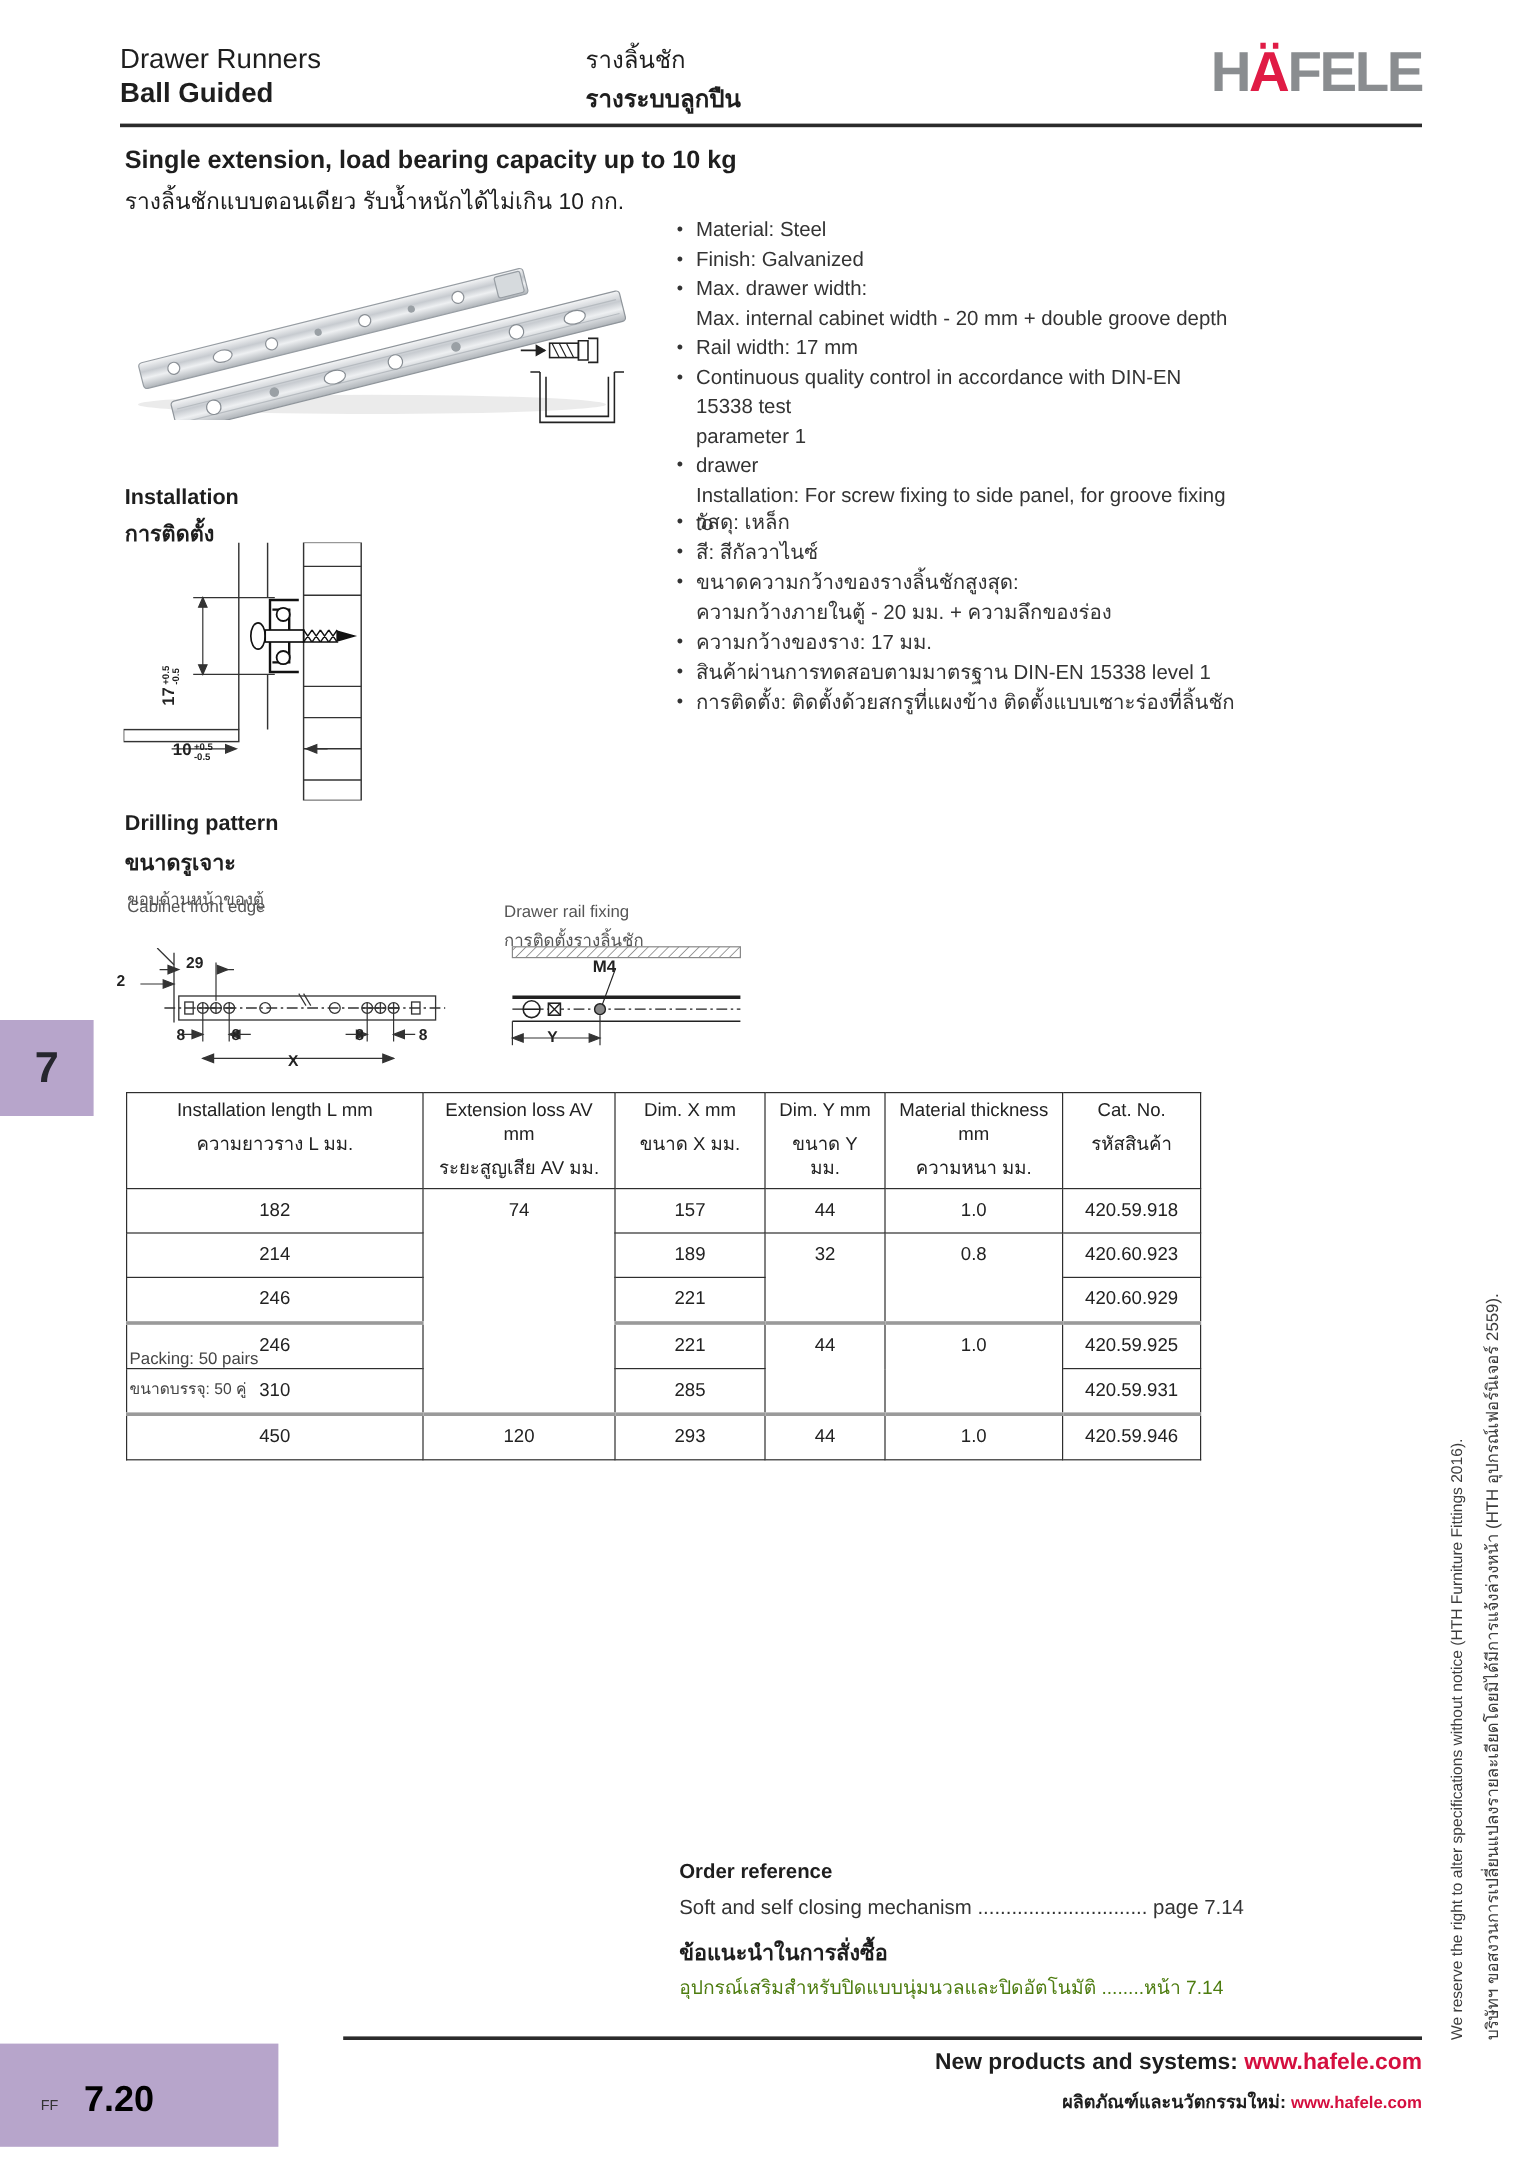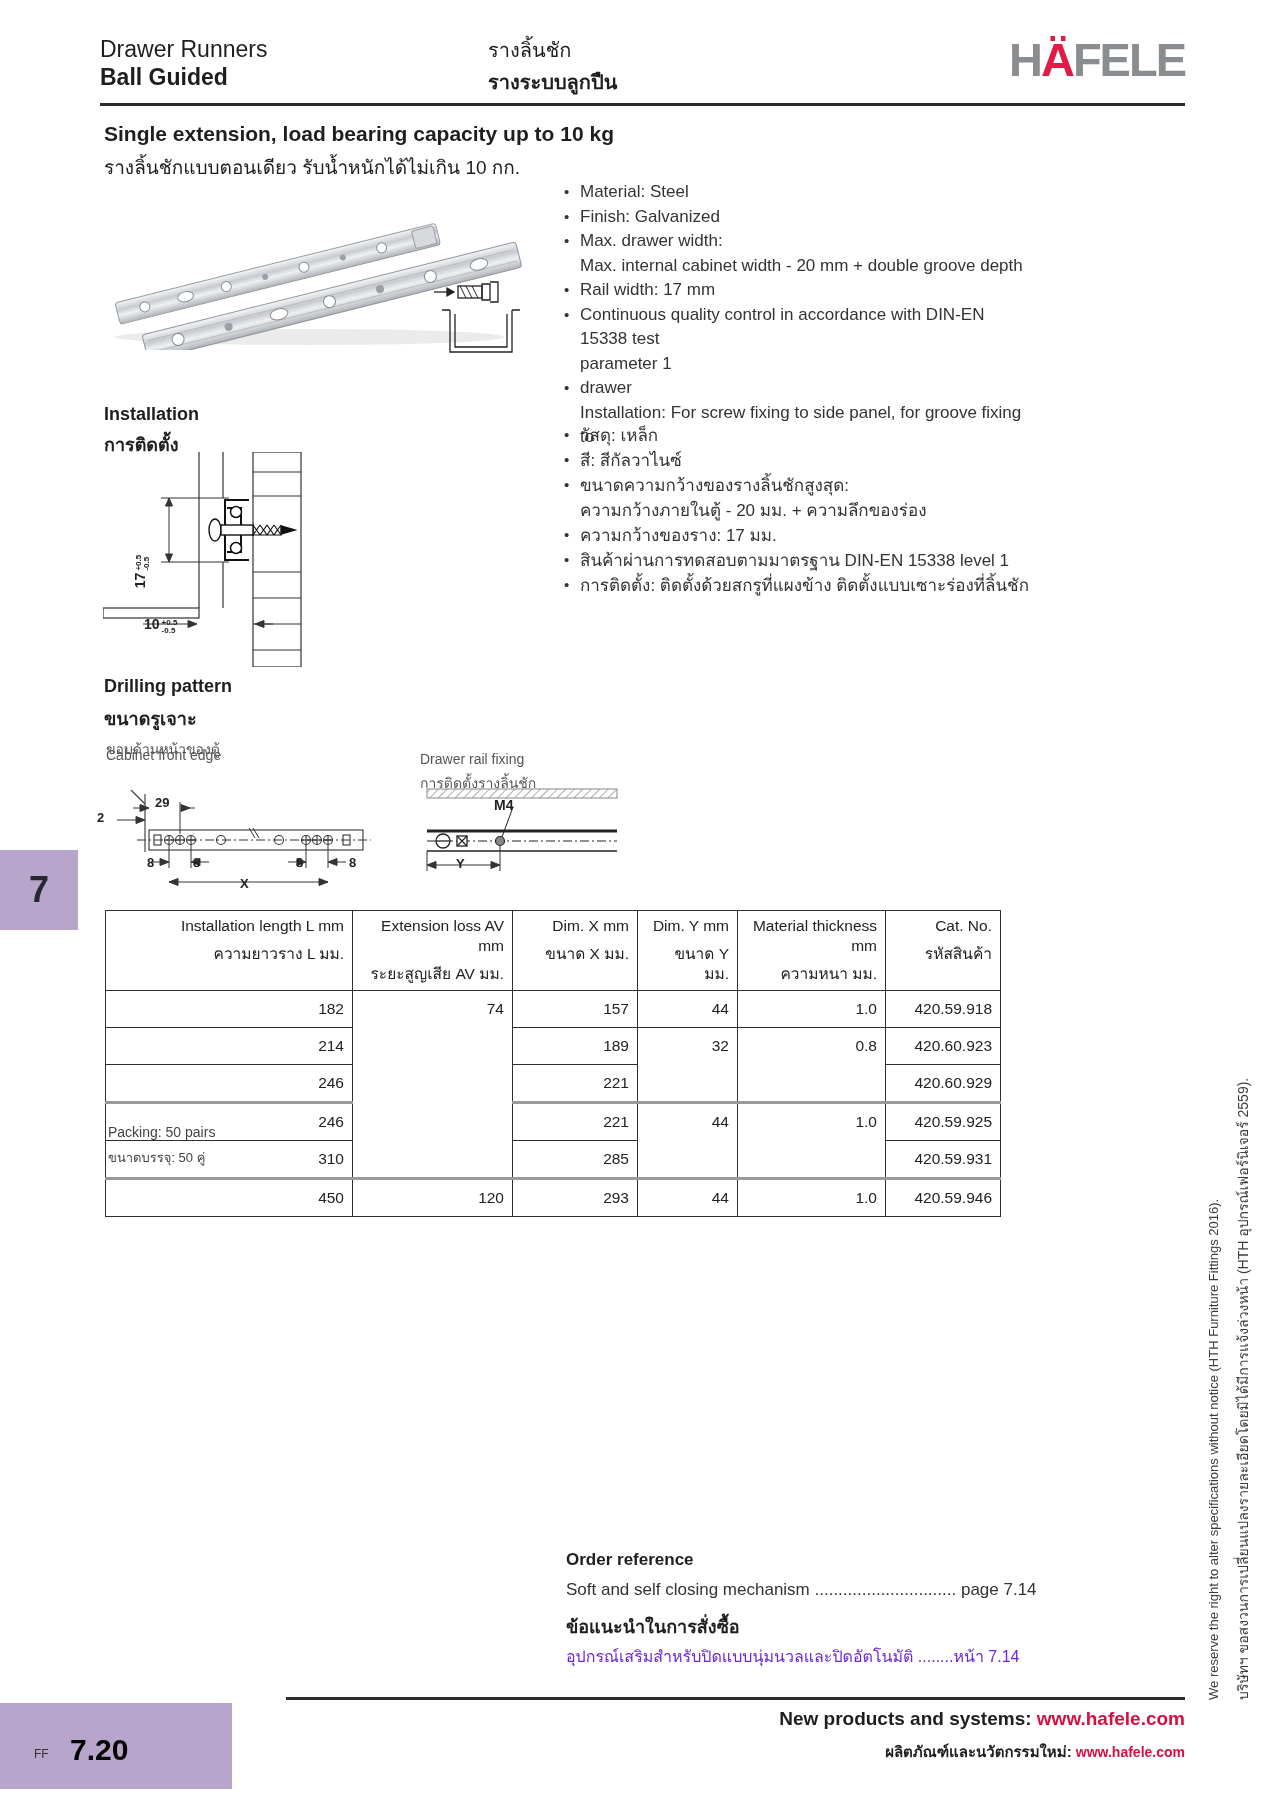--- a/index.html
+++ b/index.html
@@ -19,21 +19,21 @@
   .bullets.th .blines div{line-height:25px;}
   
   svg{display:block;}
   .dimlbl{font-size:13px;font-weight:bold;color:#222;white-space:nowrap;}
   .tol{display:inline-flex;flex-direction:column;font-size:8px;line-height:8px;font-weight:bold;
        vertical-align:4px;margin-left:2px;}
   .rot{transform:rotate(-90deg);transform-origin:center;display:inline-block;}
   .small-lbl{font-size:14px;color:#555;line-height:1;}
   
   table.spec{border-collapse:collapse;table-layout:fixed;width:895px;font-size:15.5px;color:#222;}
-  table.spec th,table.spec td{border:1.5px solid #2e2e2e;padding:9px 8px;text-align:right;
+  table.spec th,table.spec td{border:1.5px solid #2e2e2e;padding:9px 8px;text-align:center;
        font-weight:normal;vertical-align:top;}
   table.spec thead th{padding-top:5px;padding-bottom:6px;}
   table.spec thead .hen{line-height:20px;}
   table.spec thead .hth{line-height:20px;margin-top:8px;}
   table.spec tbody tr{height:24px;}
   table.spec tbody tr.sep td{border-top:3px solid #9a9a9a;}
   
   .purple{background:#b7a5cb;}
   .promo{text-align:right;white-space:nowrap;}
   .red{color:#d50f3f;}
@@ -441,21 +441,21 @@
       <td>420.59.946</td>
     </tr>
   </tbody>
 </table>
 <div class="abs" style="left:108px;top:1124px;font-size:14px;color:#444;">Packing: 50 pairs</div>
 <div class="abs" style="left:108px;top:1147px;font-size:13px;color:#444;">ขนาดบรรจุ: 50 คู่</div>
 
 <div class="abs b" style="left:566px;top:1550px;font-size:17px;">Order reference</div>
 <div class="abs" style="left:566px;top:1580px;font-size:17px;color:#333;">Soft and self closing mechanism .............................. page 7.14</div>
 <div class="abs b" style="left:566px;top:1612px;font-size:18px;">ข้อแนะนำในการสั่งซื้อ</div>
-<div class="abs" style="left:566px;top:1644px;font-size:16px;color:#6d28d9;">อุปกรณ์เสริมสำหรับปิดแบบนุ่มนวลและปิดอัตโนมัติ ........หน้า 7.14</div>
+<div class="abs" style="left:566px;top:1644px;font-size:16px;color:#4d7c0f;">อุปกรณ์เสริมสำหรับปิดแบบนุ่มนวลและปิดอัตโนมัติ ........หน้า 7.14</div>
 
 <div class="abs purple" style="left:0;top:850px;width:78px;height:80px;display:flex;align-items:center;justify-content:center;">
   <span class="b" style="font-size:36px;color:#26262e;">7</span>
 </div>
 <div class="abs vnote" style="left:1206px;top:1700px;font-size:13px;">We reserve the right to alter specifications without notice (HTH Furniture Fittings 2016).</div>
 <div class="abs vnote" style="left:1232px;top:1700px;font-size:14px;">บริษัทฯ ขอสงวนการเปลี่ยนแปลงรายละเอียดโดยมิได้มีการแจ้งล่วงหน้า (HTH อุปกรณ์เฟอร์นิเจอร์ 2559).</div>
 
 <div class="abs rule" style="left:286px;top:1697px;width:899px;"></div>
 <div class="abs purple" style="left:0;top:1703px;width:232px;height:86px;">
   <span class="abs" style="left:34px;top:44px;font-size:12px;color:#333;">FF</span>

